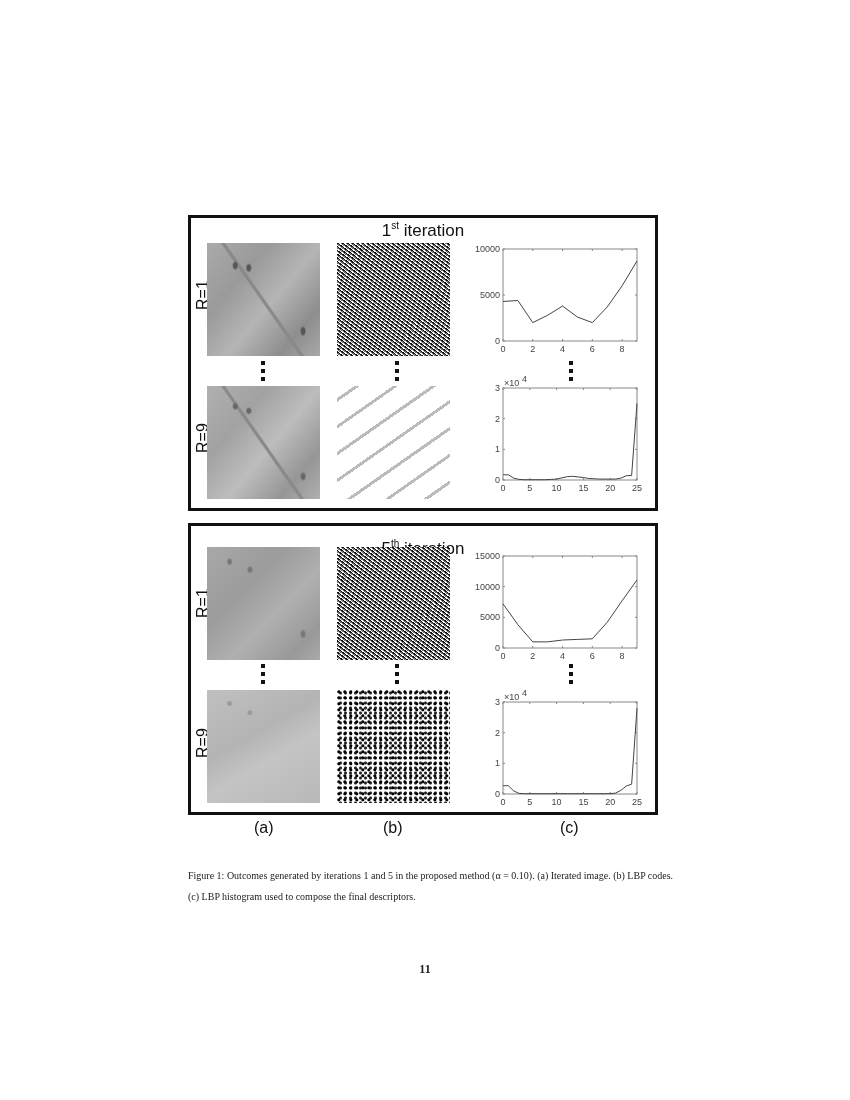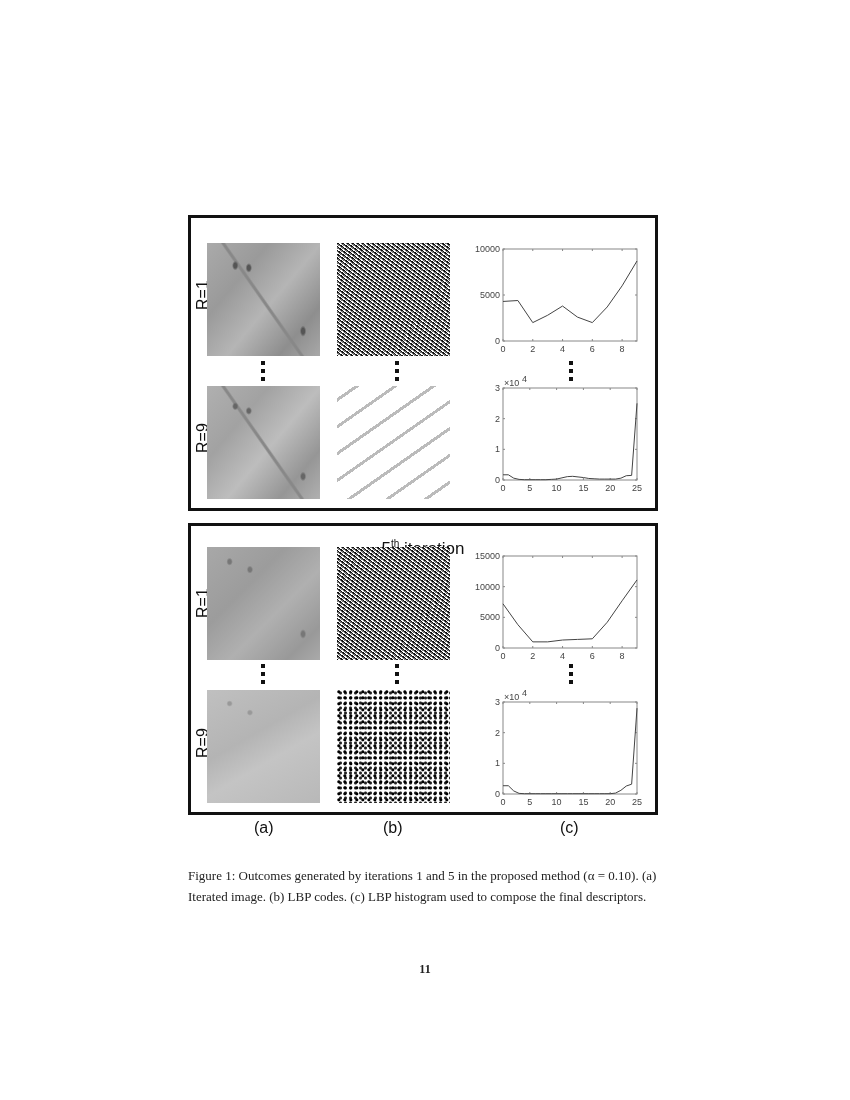--- a/index.html
+++ b/index.html
@@ -8,27 +8,30 @@
   .panel-title { position:absolute; left:0; right:0; text-align:center; font-size:17px; color:#111; }
   .panel-title sup { font-size:10px; }
   .rlabel { position:absolute; font-size:16px; transform:rotate(-90deg); transform-origin:left top; white-space:nowrap; color:#111; }
   .img { position:absolute; width:113px; height:113px; }
   .dots { position:absolute; width:4px; }
   .dots span { display:block; width:4px; height:4px; background:#111; margin-bottom:4px; }
   .chart { position:absolute; }
   .chart svg { overflow:visible; }
   .tick { font-family:"Liberation Sans", sans-serif; font-size:9px; fill:#444; }
   .sublabel { position:absolute; font-size:16px; color:#111; }
-  .caption { position:absolute; left:188px; top:865px; width:490px; font-family:"Liberation Serif", serif; font-size:13px; line-height:21px; color:#222; }
+  .caption { position:absolute; left:188px; top:865px; width:490px; font-family:"Liberation Serif", serif; font-size:10px; line-height:21px; color:#222; }
   .pagenum { position:absolute; left:0; right:0; top:962px; text-align:center; font-family:"Liberation Serif", serif; font-size:12px; color:#222;font-weight:bold; }
 </style>
 </head>
 <body>
 
 <div class="panel" style="top:215px; height:296px;">
+  <div class="panel-title" style="top:2px;">
+    <span>1</span><sup>st</sup><span> iteration</span>
+  </div>
   <div class="rlabel" style="left:3px; top:92px;">R=1</div>
   <div class="rlabel" style="left:3px; top:235px;">R=9</div>
 
   <div class="img" style="left:16px; top:25px; background:
       radial-gradient(ellipse 4px 6px at 25% 20%, #555 40%, transparent 80%),
       radial-gradient(ellipse 4px 6px at 37% 22%, #555 40%, transparent 80%),
       radial-gradient(ellipse 4px 7px at 85% 78%, #555 40%, transparent 80%),
       linear-gradient(55deg, transparent 48%, #888 49%, #888 50%, transparent 51%),
       linear-gradient(130deg, #aaa 0%, #9a9a9a 30%, #b5b5b5 55%, #8e8e8e 80%, #a8a8a8 100%);"></div>
   <div class="img" style="left:146px; top:25px; background:

